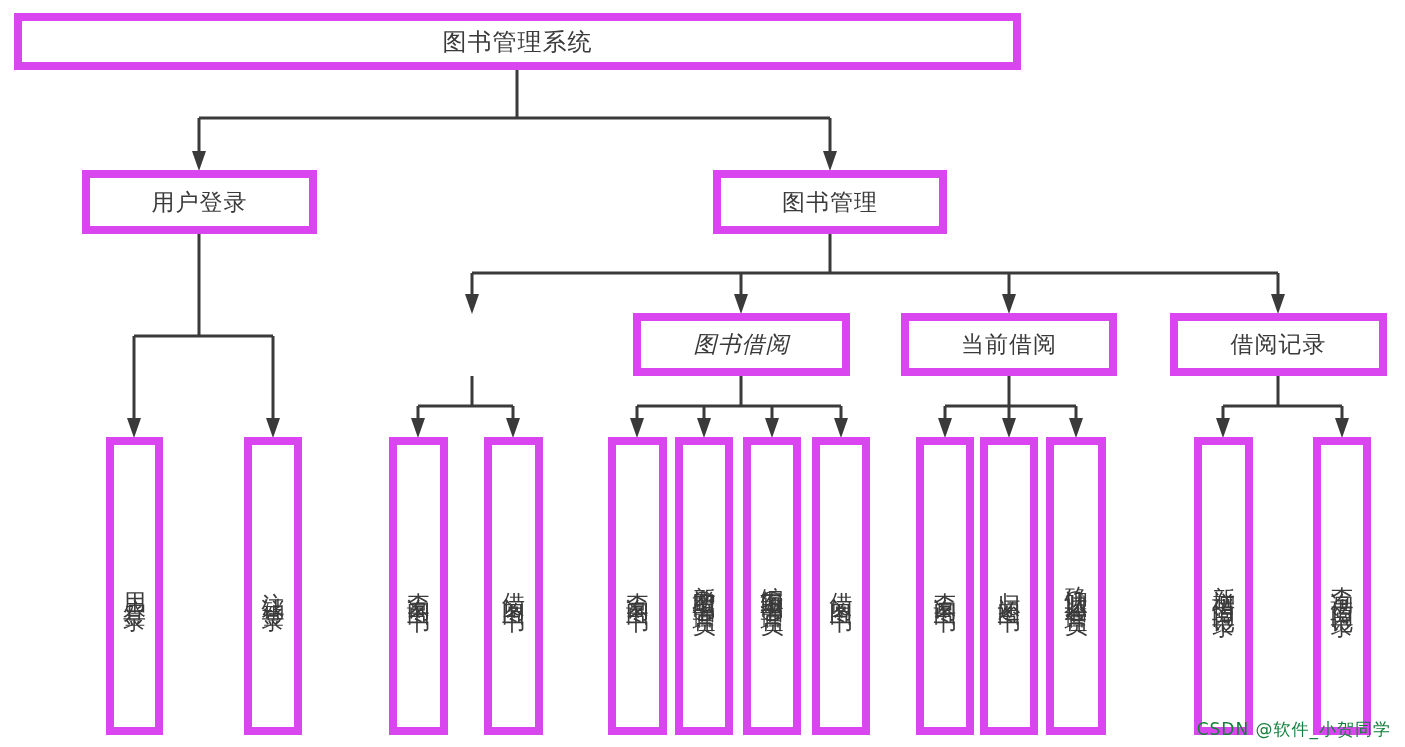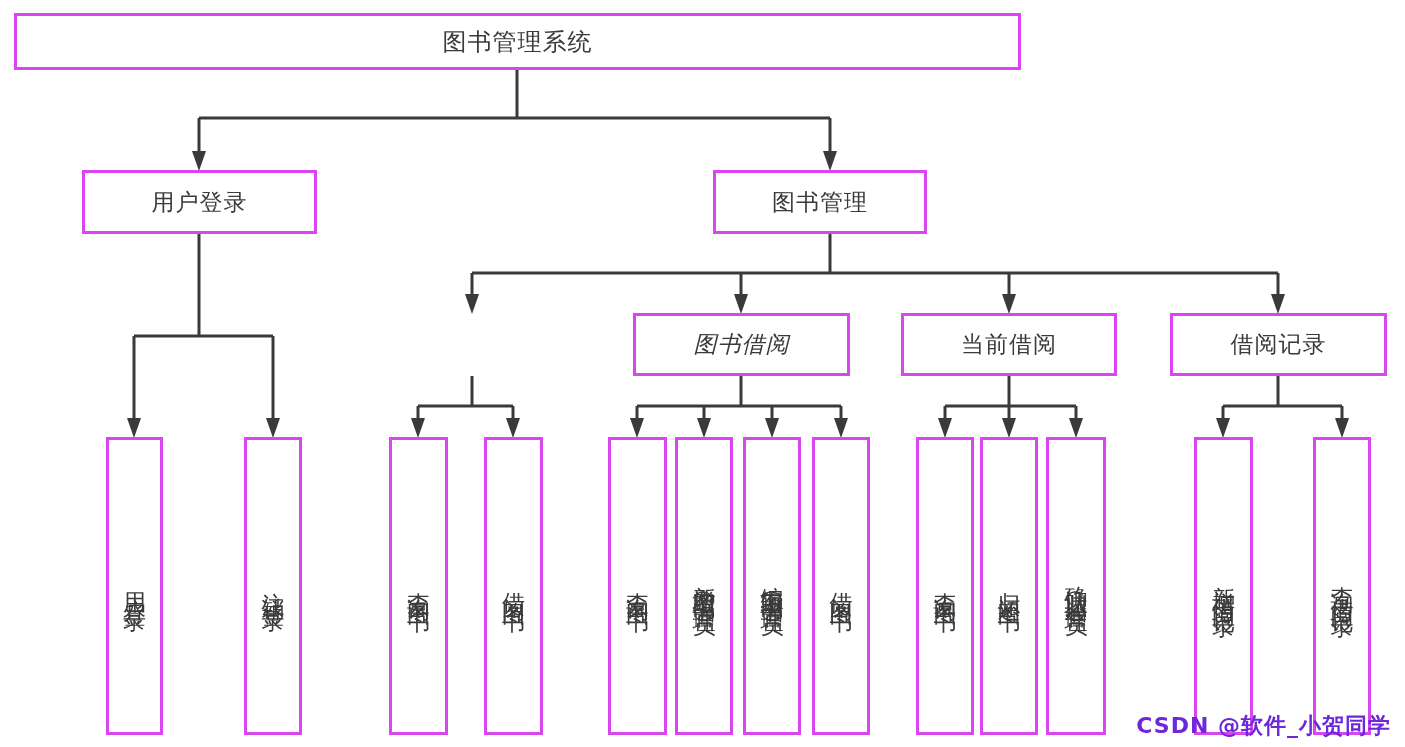--- a/index.html
+++ b/index.html
@@ -13,33 +13,33 @@
   }
   svg.connectors {
     position: absolute;
     left: 0; top: 0;
     width: 1405px; height: 747px;
     z-index: 0;
   }
   .node {
     position: absolute;
     box-sizing: border-box;
-    border: 3px solid #d946ef;
+    border: 8px solid #d946ef;
     background: #ffffff;
     color: #3a3a3a;
     display: flex;
     align-items: center;
     justify-content: center;
     z-index: 1;
     font-size: 23px;
     letter-spacing: 1px;
   }
   .root { left: 14px; top: 13px; width: 1007px; height: 57px; font-size: 24px; }
   .l1a  { left: 82px;  top: 170px; width: 235px; height: 64px; }
-  .l1b  { left: 713px; top: 170px; width: 214px; height: 64px; font-family: Liberation Serif, serif; }
+  .l1b  { left: 713px; top: 170px; width: 234px; height: 64px; font-family: Liberation Serif, serif; }
   .l2   { top: 313px; height: 63px; }
   .l2a  { left: 363px;  width: 218px; }
   .l2b  { left: 633px;  width: 217px; font-style: italic; }
   .l2c  { left: 901px;  width: 216px; }
   .l2d  { left: 1170px; width: 217px; }
   .leaf { top: 437px; height: 298px; }
   .leaf > span {
     writing-mode: vertical-rl;
     text-orientation: mixed;
     letter-spacing: 6px;
@@ -58,25 +58,24 @@
   .leaf9  { left: 916px;  width: 58px; }
   .leaf10 { left: 980px;  width: 58px; }
   .leaf11 { left: 1046px; width: 60px; }
   .leaf12 { left: 1194px; width: 59px; }
   .leaf13 { left: 1313px; width: 58px; }
   .leaf6 > span, .leaf7 > span, .leaf11 > span { letter-spacing: 4px; }
   .watermark {
     position: absolute;
     right: 14px;
     bottom: 6px;
-    color: #6d28d9;
-    font-size: 22px;
+    color: #15803d;
+    font-size: 17px;
     z-index: 2;
     letter-spacing: 1px;
-    font-weight: bold;
   }
 </style>
 </head>
 <body>
 
 <div class="canvas">
 
   <svg class="connectors" viewBox="0 0 1405 747" xmlns="http://www.w3.org/2000/svg">
     <path fill="none" stroke="#3a3a3a" stroke-width="3" d="
       M517 70 V118 M199 118 H830 M199 118 V153 M830 118 V153

